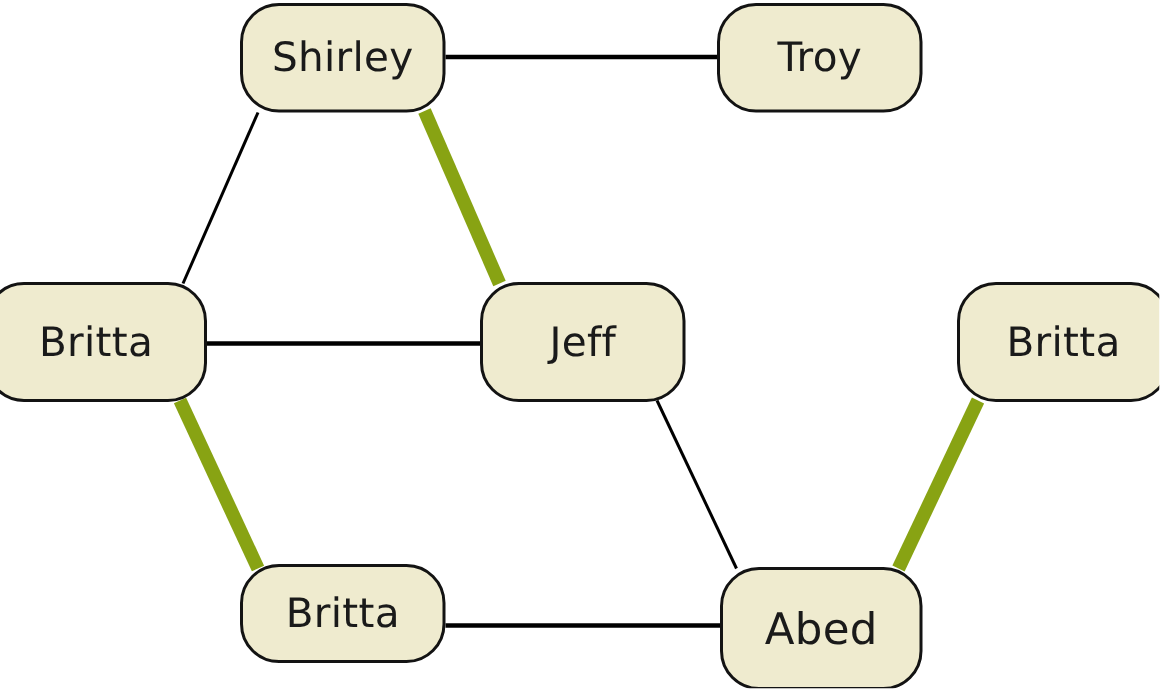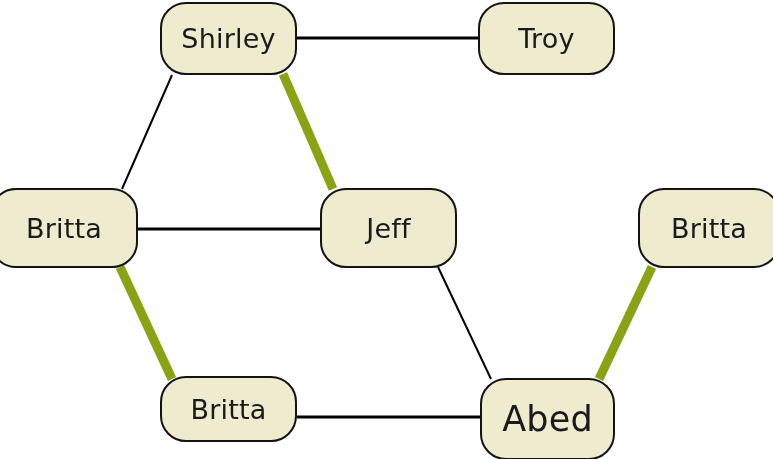--- a/index.html
+++ b/index.html
@@ -69,17 +69,17 @@
       </div>
       <div class="node" style="left: 320px; top: 188px; width: 137px; height: 80px; background: rgb(239, 235, 207); border-color: rgb(19, 19, 19); border-width: 2px; border-radius: 26px; font-size: 27px; color: rgb(26, 26, 26);">
         <span class="node-label">Jeff</span>
       </div>
       <div class="node" style="left: 638px; top: 188px; width: 142px; height: 80px; background: rgb(239, 235, 207); border-color: rgb(19, 19, 19); border-width: 2px; border-radius: 26px; font-size: 27px; color: rgb(26, 26, 26);">
         <span class="node-label">Britta</span>
       </div>
       <div class="node" style="left: 160px; top: 376px; width: 137px; height: 66px; background: rgb(239, 235, 207); border-color: rgb(19, 19, 19); border-width: 2px; border-radius: 26px; font-size: 27px; color: rgb(26, 26, 26);">
         <span class="node-label">Britta</span>
       </div>
-      <div class="node" style="left: 480px; top: 378px; width: 135px; height: 82px; background: rgb(239, 235, 207); border-color: rgb(19, 19, 19); border-width: 2px; border-radius: 26px; font-size: 35px; color: rgb(26, 26, 26);">
+      <div class="node" style="left: 480px; top: 378px; width: 135px; height: 82px; background: rgb(239, 235, 207); border-color: rgb(19, 19, 19); border-width: 2px; border-radius: 26px; font-size: 29px; color: rgb(26, 26, 26);">
         <span class="node-label">Abed</span>
       </div>
     </div>
 </div>
 
 </body></html>

